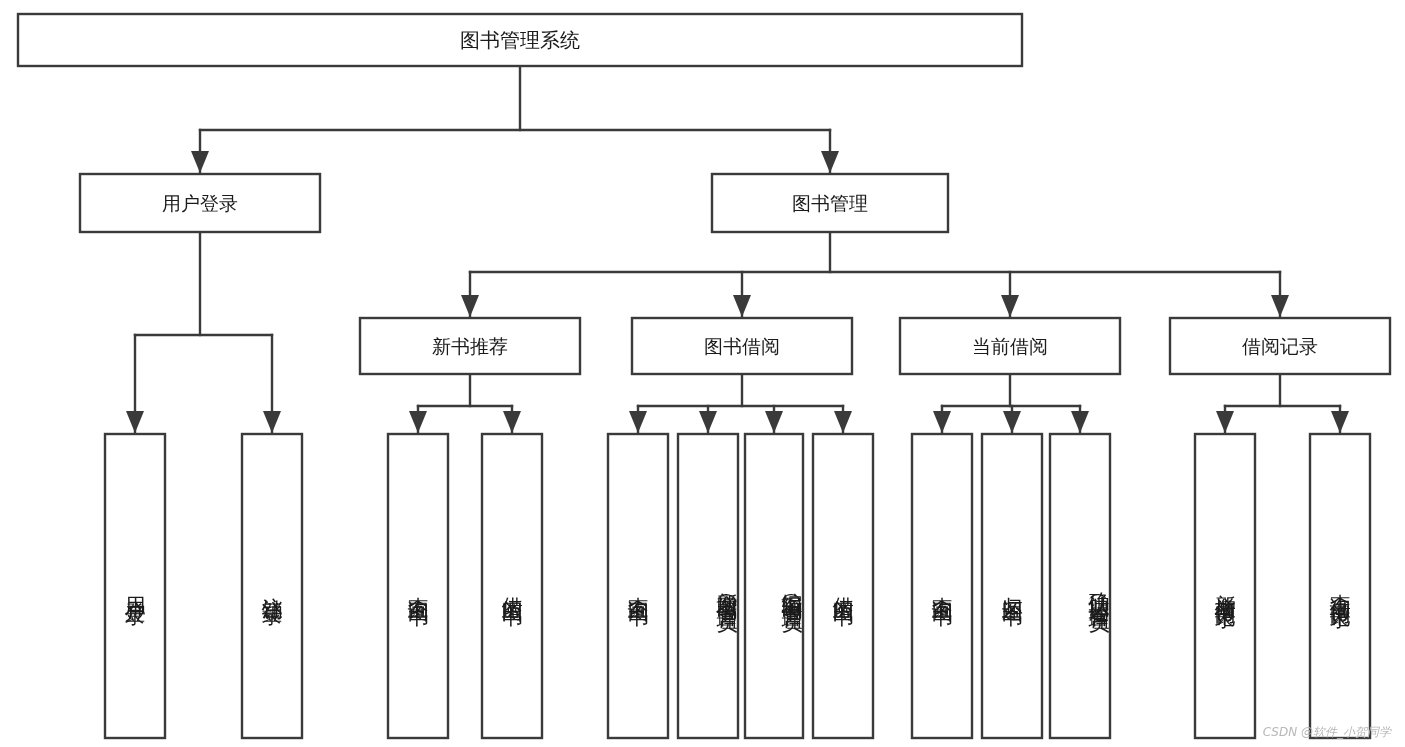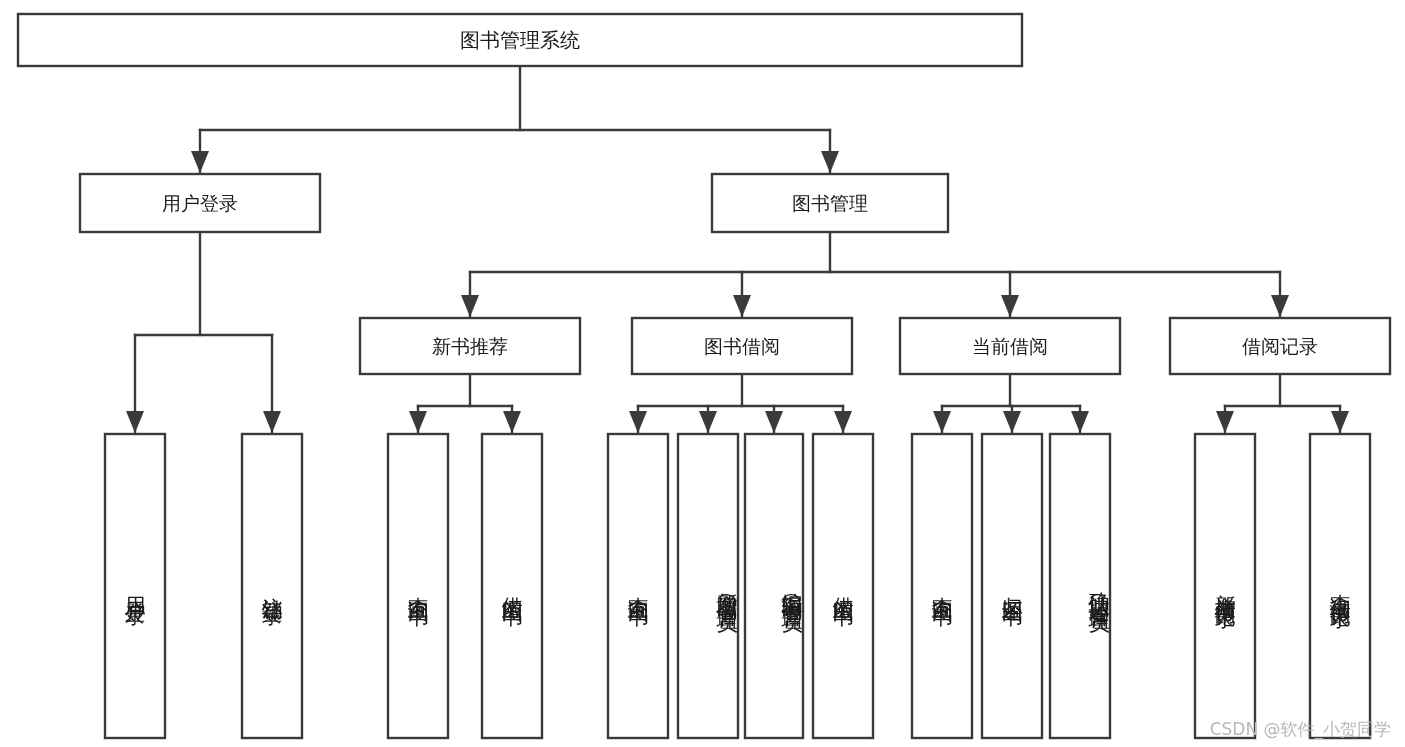--- a/index.html
+++ b/index.html
@@ -77,24 +77,25 @@
     align-items: flex-start;
     justify-content: center;
     padding-top: 4px;
     box-sizing: border-box;
   }
   .watermark {
     position: absolute;
     right: 14px;
     bottom: 6px;
     font-family: "DejaVu Sans", "Liberation Sans", sans-serif;
-    font-size: 17px;
+    font-size: 12px;
     color: #b8b8b8;
     white-space: nowrap;
     pointer-events: none;
+    font-style: italic;
   }
 </style>
 </head>
 <body>
 
 <div id="diagram-root">
 
   <svg class="diagram-canvas" viewBox="0 0 1405 747">
     <g id="connectors-layer">
         <line x1="520" y1="66" x2="520" y2="130" class="connector"></line>

